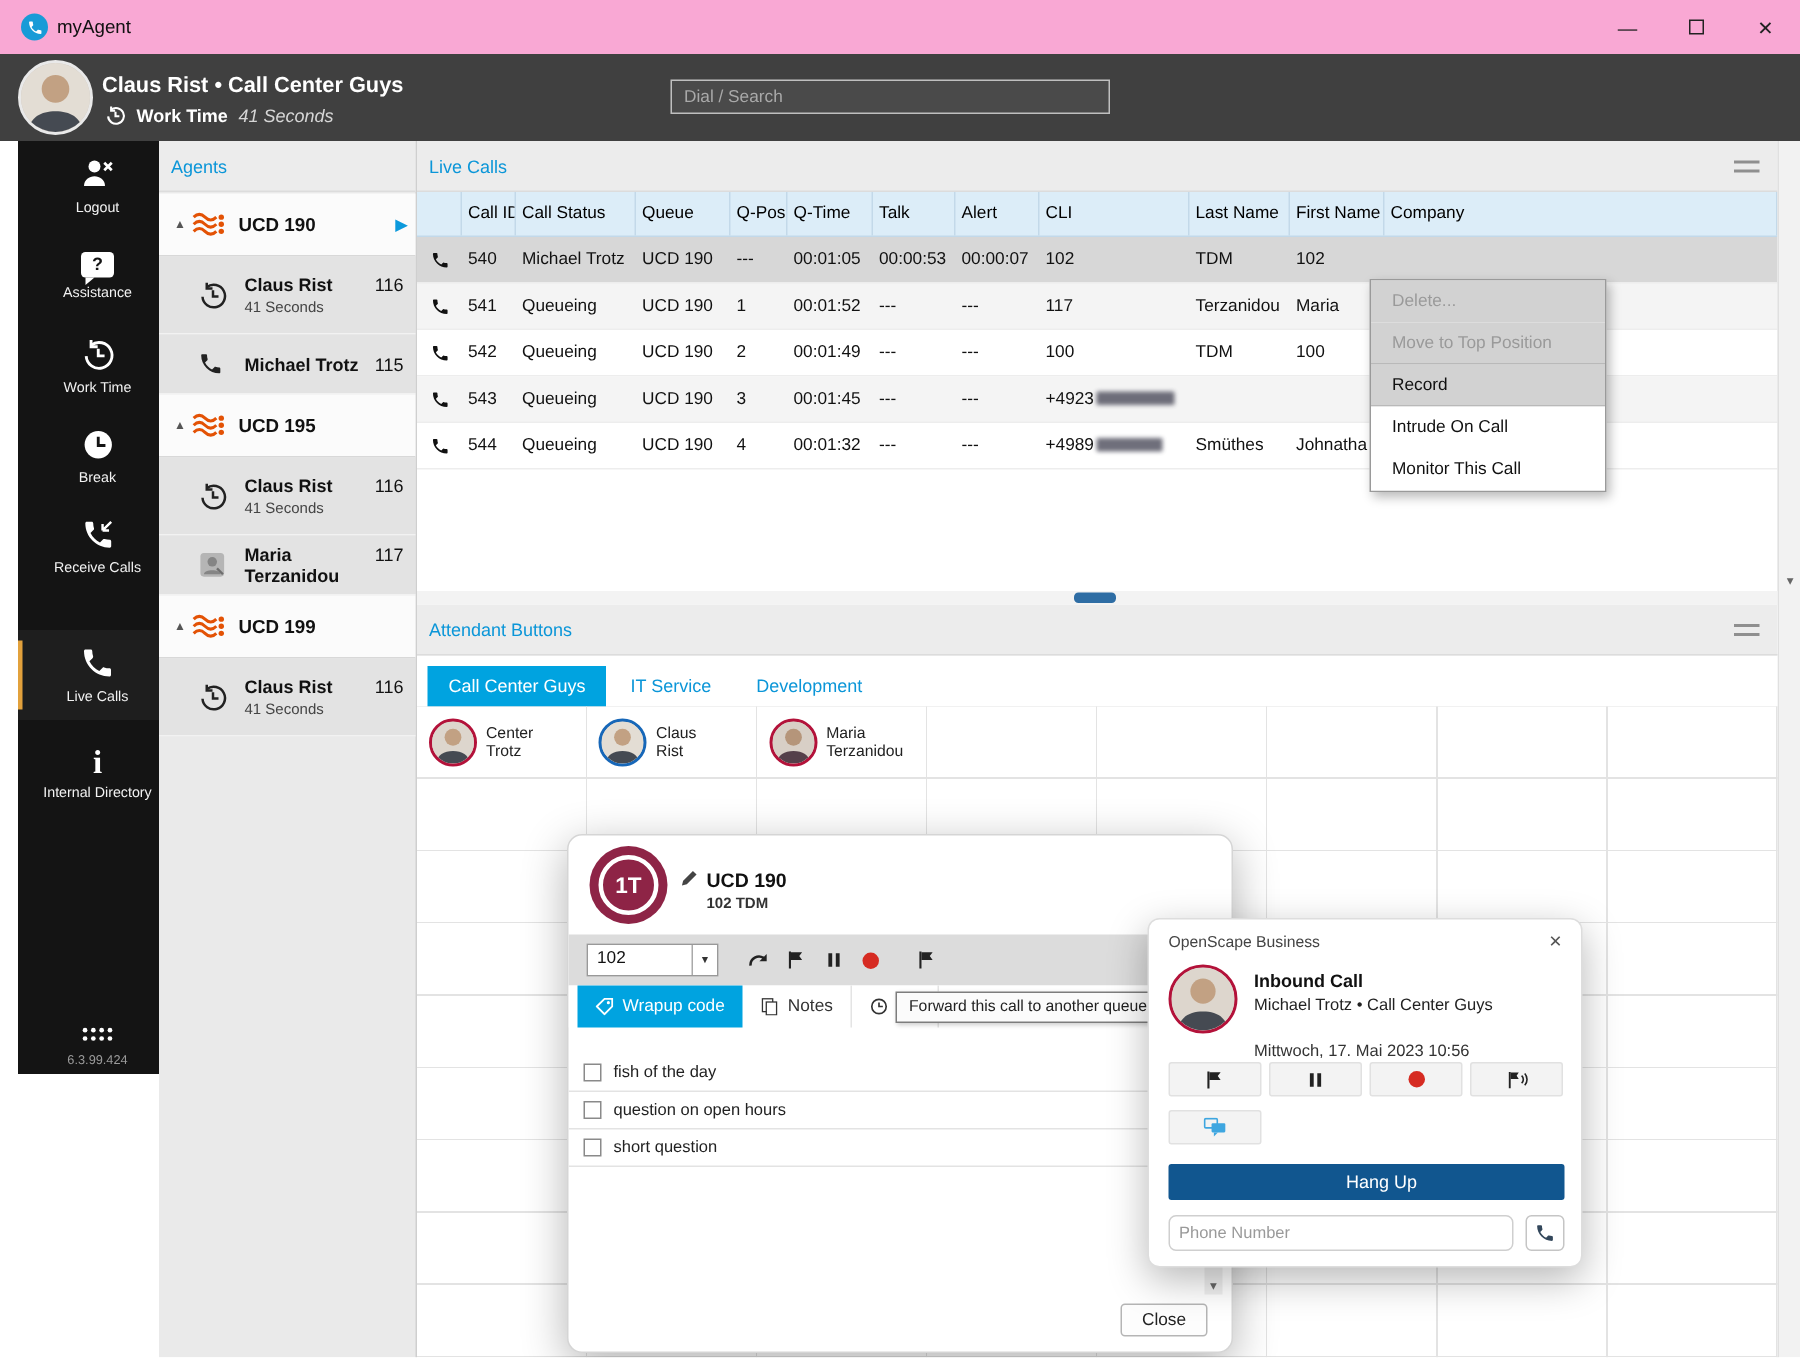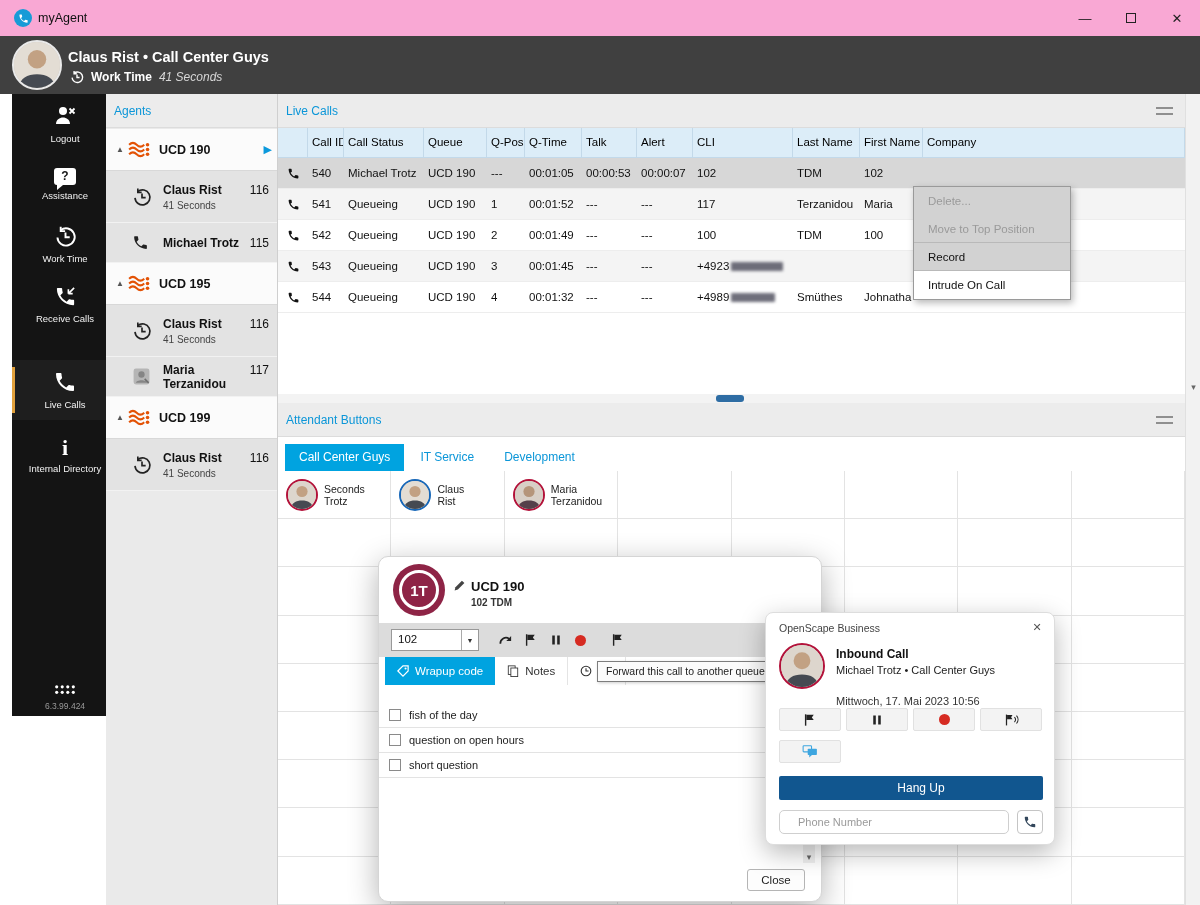--- a/index.html
+++ b/index.html
@@ -139,21 +139,21 @@
   .toast-close { position:absolute; right:9px; top:6px; font-size:11px; color:#555; width:16px; height:16px; display:flex; align-items:center; justify-content:center; }
   .toast-avatar { position:absolute; left:13px; top:30px; width:46px; height:46px; border-radius:50%; border:2px solid #b3123a; overflow:hidden; background:#ddd6cd; }
   .toast-dir { position:absolute; left:70px; top:34px; font-size:12px; font-weight:bold; color:#111; }
   .toast-caller { position:absolute; left:70px; top:51px; font-size:11px; color:#222; }
   .toast-date { position:absolute; left:70px; top:82px; font-size:11px; color:#333; }
   .toast-btnrow { position:absolute; left:13px; top:95px; display:flex; gap:5px; }
   .toast-btn { width:62px; height:23px; background:#f3f3f3; border:1px solid #e1e1e1; border-radius:2px; display:flex; align-items:center; justify-content:center; }
   .toast-imrow { position:absolute; left:13px; top:127px; }
   .toast-hangup { position:absolute; left:13px; top:163px; width:264px; height:24px; background:#11568f; border-radius:2px; color:#fff; font-size:12px; display:flex; align-items:center; justify-content:center;padding-left:20px; }
   .toast-phonerow { position:absolute; left:13px; top:197px; display:flex; gap:8px; }
-  .toast-phone { width:230px; height:24px; border:1px solid #cfcfcf; border-radius:5px; font-size:11px; padding:0 18px; color:#333; font-family:"Liberation Sans",sans-serif; }
+  .toast-phone { width:230px; height:24px; border:1px solid #cfcfcf; border-radius:5px; font-size:11px; padding:0 6px; color:#333; font-family:"Liberation Sans",sans-serif; }
   .toast-phone::placeholder { color:#9a9a9a; }
   .toast-dial { width:26px; height:24px; border:1px solid #c5c5c5; border-radius:4px; background:#fff; display:flex; align-items:center; justify-content:center; }
 </style>
 </head>
 <body>
 
 <div id="app">
 
   <div class="titlebar">
     <div class="app-badge">
@@ -182,20 +182,21 @@
     <div class="header-name">Claus Rist • Call Center Guys</div>
     <div class="header-status">
       <svg class="ic" viewBox="0 0 24 24" width="14" height="14" fill="none" stroke="#fff" stroke-width="2.4">
           <path d="M7 5.4A9 9 0 1 1 3.6 13"></path>
           <path d="M7 1.8v4.6h4.6"></path>
           <path d="M12 7.8v5h4.4"></path>
         </svg>
       <span class="status-label">Work Time</span>
       <span class="status-value">41 Seconds</span>
     </div>
+    <input class="dial-search" placeholder="Dial / Search" style="">
   </div>
 
   <div class="sidebar">
     <div class="side-item">
       <svg class="ic" viewBox="0 0 24 24" width="24" height="24">
           <circle cx="10" cy="7" r="4" fill="#fff"></circle>
           <path d="M3 20c0-4.2 3.6-6.5 7-6.5s7 2.3 7 6.5z" fill="#fff"></path>
           <path d="M16.5 4.5l5 5m0-5l-5 5" stroke="#fff" stroke-width="1.8"></path>
         </svg>
       <span class="side-label">Logout</span>
@@ -206,20 +207,27 @@
         </span>
       <span class="side-label">Assistance</span>
     </div>
     <div class="side-item">
       <svg class="ic" viewBox="0 0 24 24" width="23" height="23" fill="none" stroke="#fff" stroke-width="2">
           <path d="M7 5.4A9 9 0 1 1 3.6 13"></path>
           <path d="M7 1.8v4.6h4.6"></path>
           <path d="M12 7.8v5h4.4"></path>
         </svg>
       <span class="side-label">Work Time</span>
+    </div>
+    <div class="side-item">
+      <svg class="ic" viewBox="0 0 24 24" width="23" height="23">
+          <circle cx="12" cy="12" r="9.5" fill="#fff"></circle>
+          <path d="M12 6.5V12.5H17" stroke="#141414" stroke-width="2" fill="none"></path>
+        </svg>
+      <span class="side-label">Break</span>
     </div>
     <div class="side-item">
       <svg class="ic" viewBox="0 0 24 24" width="23" height="23">
           <path d="M6.62 10.79c1.44 2.83 3.76 5.14 6.59 6.59l2.2-2.2c.27-.27.67-.36 1.02-.24 1.12.37 2.33.57 3.57.57.55 0 1 .45 1 1V20c0 .55-.45 1-1 1-9.39 0-17-7.61-17-17 0-.55.45-1 1-1h3.5c.55 0 1 .45 1 1 0 1.25.2 2.45.57 3.57.11.35.03.74-.24 1.02l-2.21 2.2z" fill="#fff"></path>
           <path d="M21 3l-6 6m0 0V4.5M15 9h4.5" stroke="#fff" stroke-width="1.7" fill="none"></path>
         </svg>
       <span class="side-label">Receive Calls</span>
     </div>
     <div class="side-item active gap-top">
       <svg class="ic" viewBox="0 0 24 24" width="24" height="24">
@@ -516,21 +524,21 @@
     <div class="att-grid">
       <div class="contact" style="left:0;">
         <span class="avatar-ring">
             <svg class="ic" viewBox="0 0 40 40" width="28" height="28">
               <rect width="40" height="40" fill="#ddd6cd"></rect>
               <circle cx="20" cy="15" r="8" fill="#c2a183"></circle>
               <path d="M4 42c0-10 7-14 16-14s16 4 16 14z" fill="#454a52"></path>
             </svg>
           </span>
         <span class="contact-name">
-            <span>Seconds</span>
+            <span>Center</span>
             <span>Trotz</span>
           </span>
       </div>
       <div class="contact" style="left:113.4px;">
         <span class="avatar-ring blue">
             <svg class="ic" viewBox="0 0 40 40" width="28" height="28">
               <rect width="40" height="40" fill="#e3ddd4"></rect>
               <circle cx="20" cy="15" r="8" fill="#c2a183"></circle>
               <path d="M4 42c0-10 7-14 16-14s16 4 16 14z" fill="#454a52"></path>
             </svg>
@@ -554,20 +562,21 @@
           </span>
       </div>
     </div>
   </div>
 
   <div class="context-menu">
     <div class="cm-item gray disabled">Delete...</div>
     <div class="cm-item gray disabled sep">Move to Top Position</div>
     <div class="cm-item gray sep">Record</div>
     <div class="cm-item">Intrude On Call</div>
+    <div class="cm-item">Monitor This Call</div>
   </div>
 
   <div class="call-dialog">
     <div class="cd-badge">
         <span class="cd-badge-inner">1T</span>
       </div>
     <span class="cd-pencil">
         <svg class="ic" viewBox="0 0 16 16" width="13" height="13">
           <path d="M2 14l1-4 8-8 3 3-8 8z" fill="#444"></path>
         </svg>

